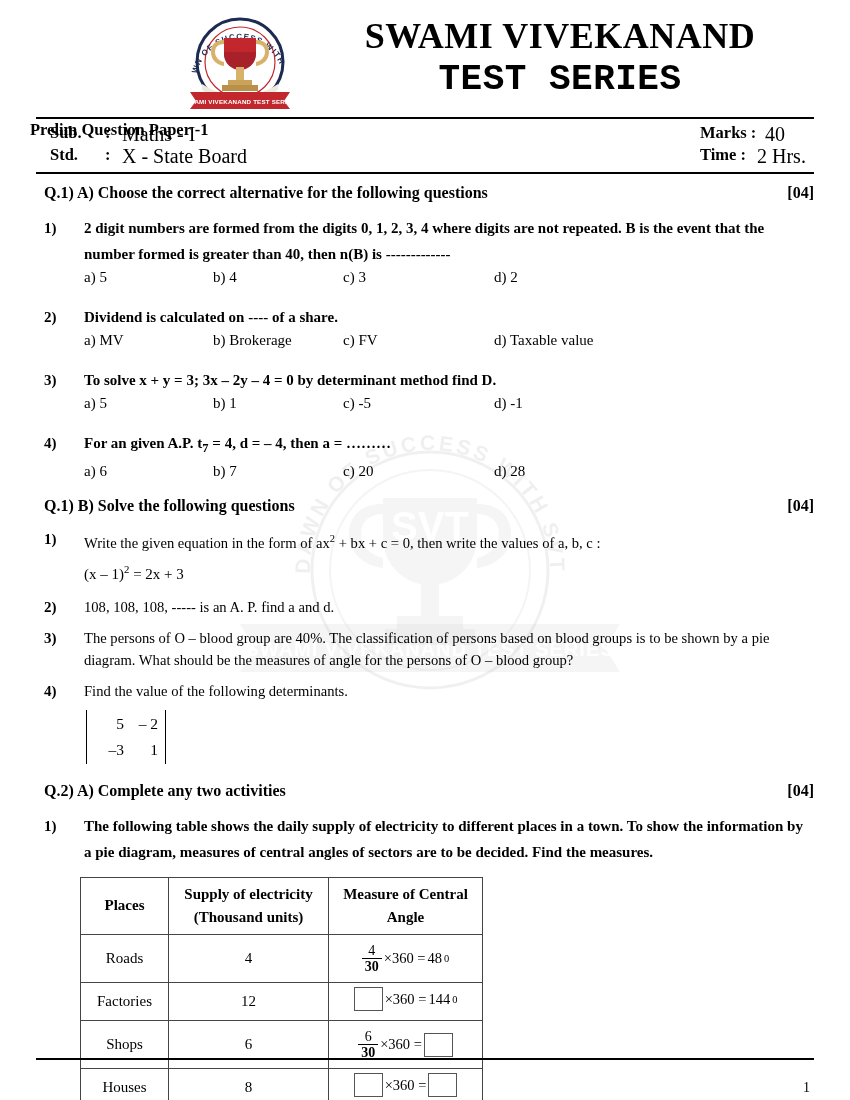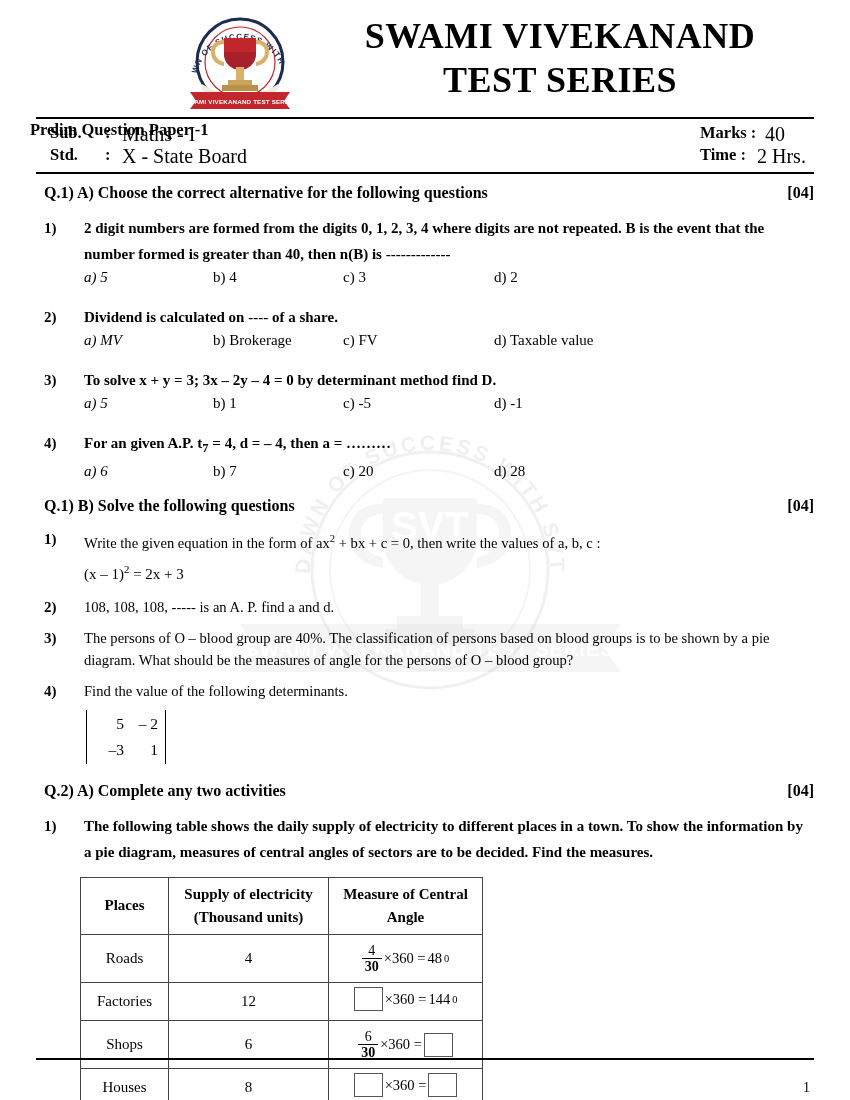--- a/index.html
+++ b/index.html
@@ -63,21 +63,21 @@
     position: absolute;
     left: 300px;
     top: 14px;
     width: 520px;
     text-align: center;
     font-weight: bold;
     font-size: 36px;
     line-height: 44px;
     letter-spacing: 0.5px;
   }
-  .brand .line2 { display: block; }
+  .brand .line2 { display: block; font-family: Liberation Mono, monospace; }
 
   .rule-top {
     position: absolute;
     left: 36px; top: 117px;
     width: 778px; height: 0;
     border-top: 2px solid #000;
     z-index: 2;
   }
   .rule-mid {
     position: absolute;
@@ -173,21 +173,21 @@
   .item.wide { padding-right: 36px; }
 
   .opts {
     position: relative;
     height: 26px;
     margin-top: 2px;
     font-size: 15px;
     padding-left: 84px;
   }
   .opt { position: absolute; top: 0; white-space: nowrap; }
-  .opt.o1 { left: 84px; font-style: italic; }
+  .opt.o1 { left: 84px; }
   .opt.o2 { left: 213px; }
   .opt.o3 { left: 343px; }
   .opt.o4 { left: 494px; }
 
   .sub-line {
     padding-left: 84px;
     font-size: 15px;
     line-height: 26px;
     margin-top: 2px;
   }

